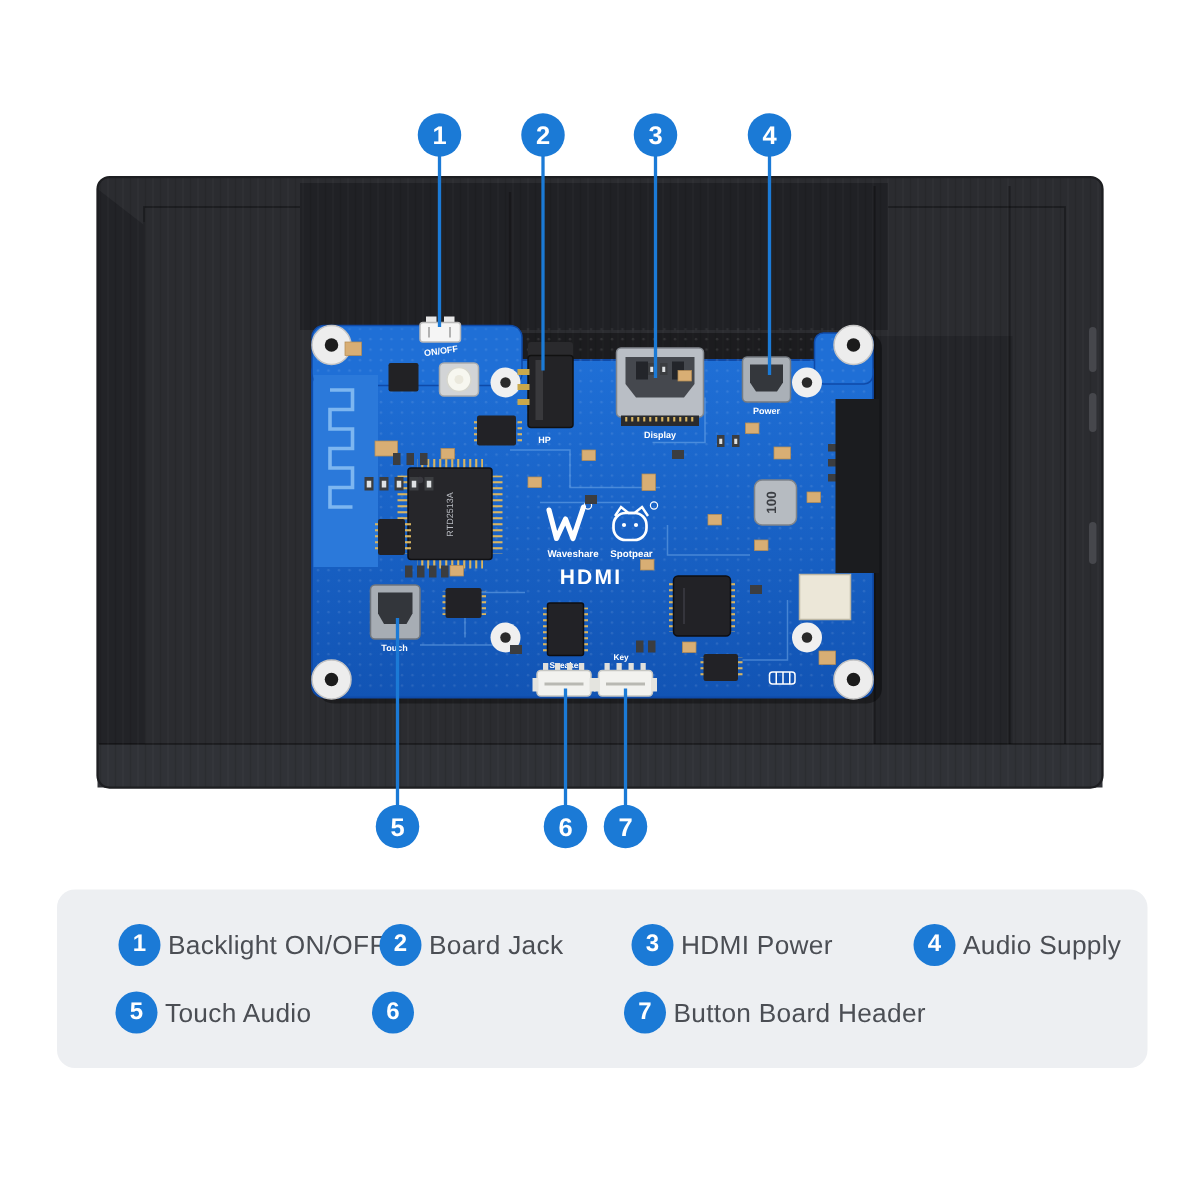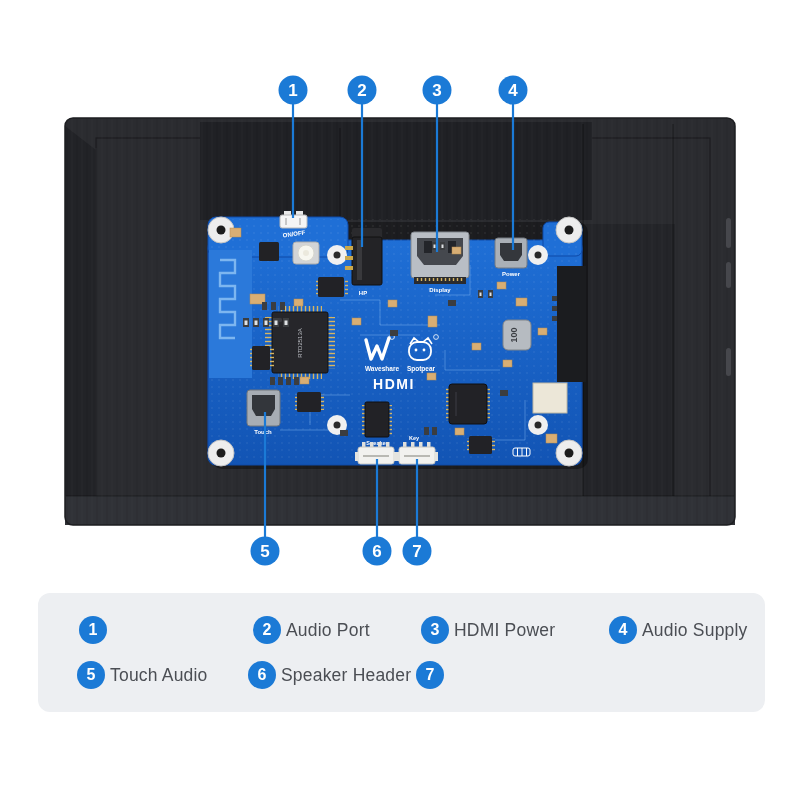--- a/index.html
+++ b/index.html
@@ -366,39 +366,40 @@
       <line x1="417" y1="459" x2="417" y2="537" stroke="#1b7ad6" stroke-width="2.2"></line>
       <circle cx="417" cy="551" r="14.5" fill="#1b7ad6"></circle>
       <text x="417" y="557" font-size="17" font-weight="bold" fill="#ffffff" text-anchor="middle">7</text>
     </g>
   </g>
 </svg>
 
 <div id="legend">
   <div class="li" style="left:41px;top:23px">
     <span class="lc">1</span>
+    <span class="ll">Backlight ON/OFF</span>
   </div>
   <div class="li" style="left:215px;top:23px">
     <span class="lc">2</span>
-    <span class="ll">Audio Port</span>
+    <span class="ll">Board Jack</span>
   </div>
   <div class="li" style="left:383px;top:23px">
     <span class="lc">3</span>
     <span class="ll">HDMI Power</span>
   </div>
   <div class="li" style="left:571px;top:23px">
     <span class="lc">4</span>
     <span class="ll">Audio Supply</span>
   </div>
   <div class="li" style="left:39px;top:68px">
     <span class="lc">5</span>
     <span class="ll">Touch Audio</span>
   </div>
   <div class="li" style="left:210px;top:68px">
     <span class="lc">6</span>
-    <span class="ll">Speaker Header</span>
   </div>
   <div class="li" style="left:378px;top:68px">
     <span class="lc">7</span>
+    <span class="ll">Button Board Header</span>
   </div>
 </div>
 
 </div>
 
 </body></html>

